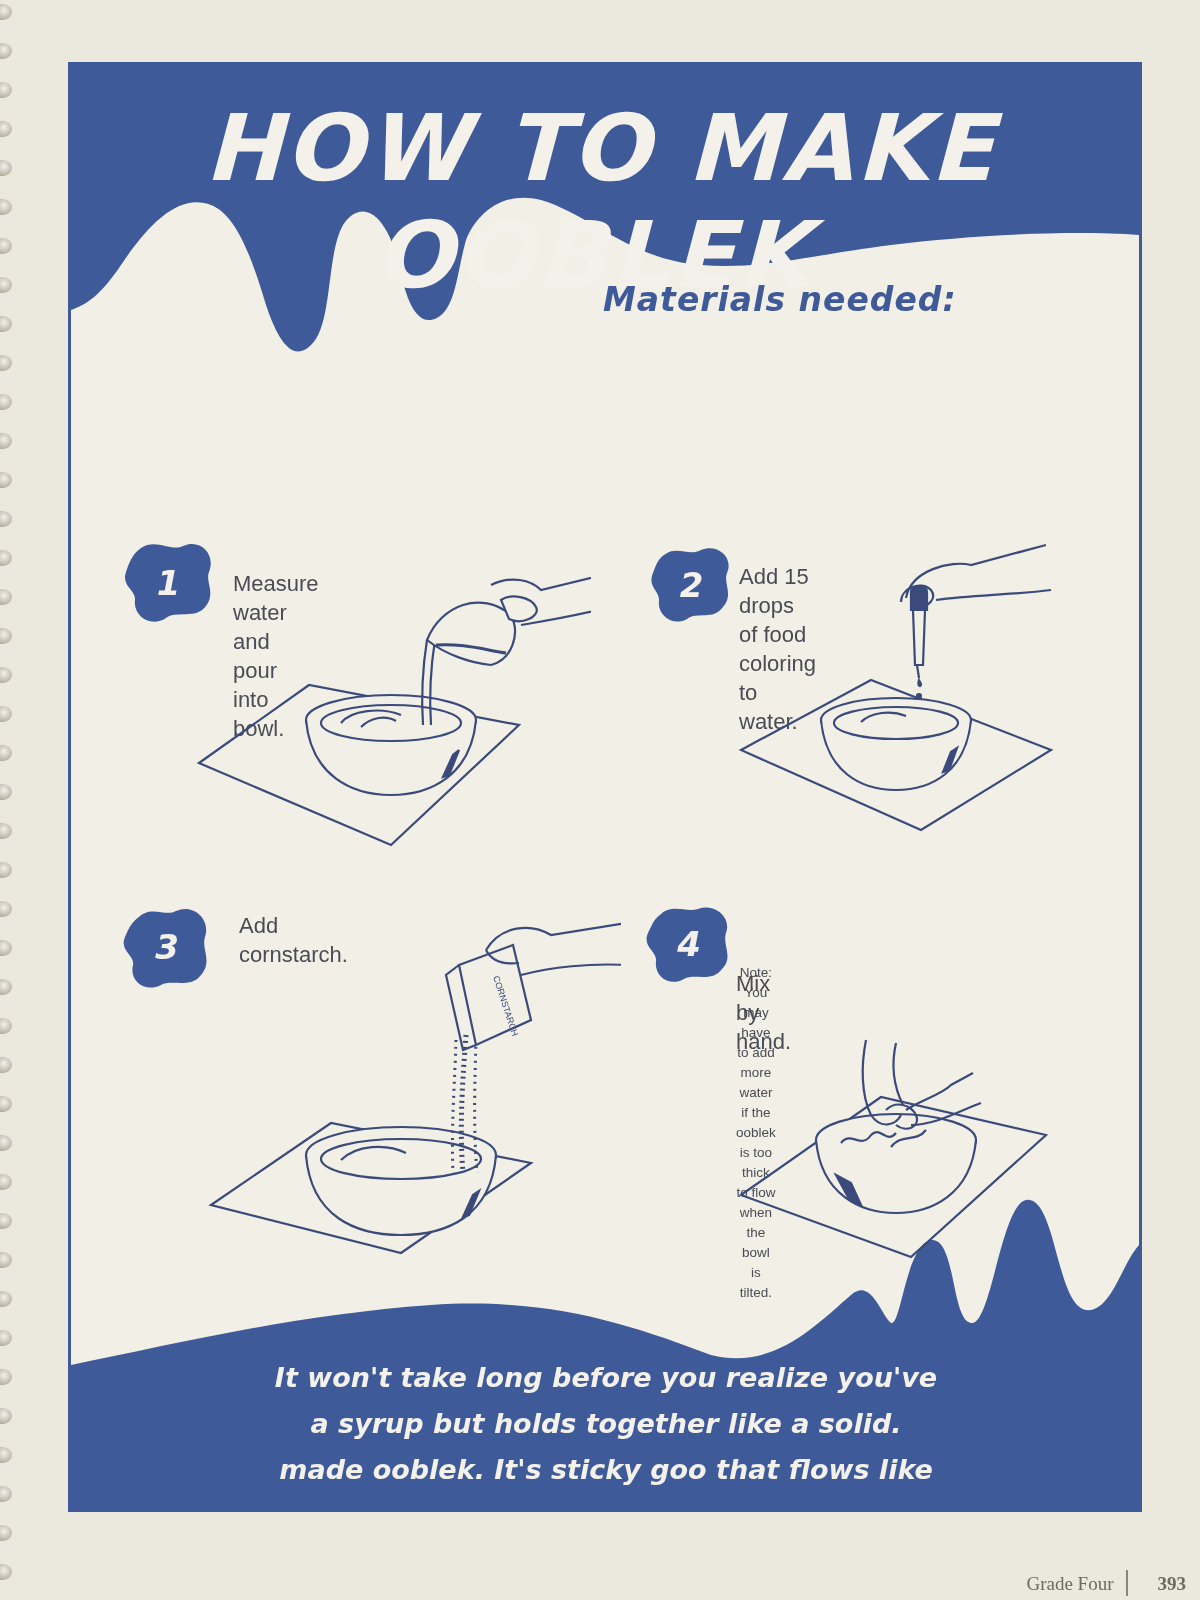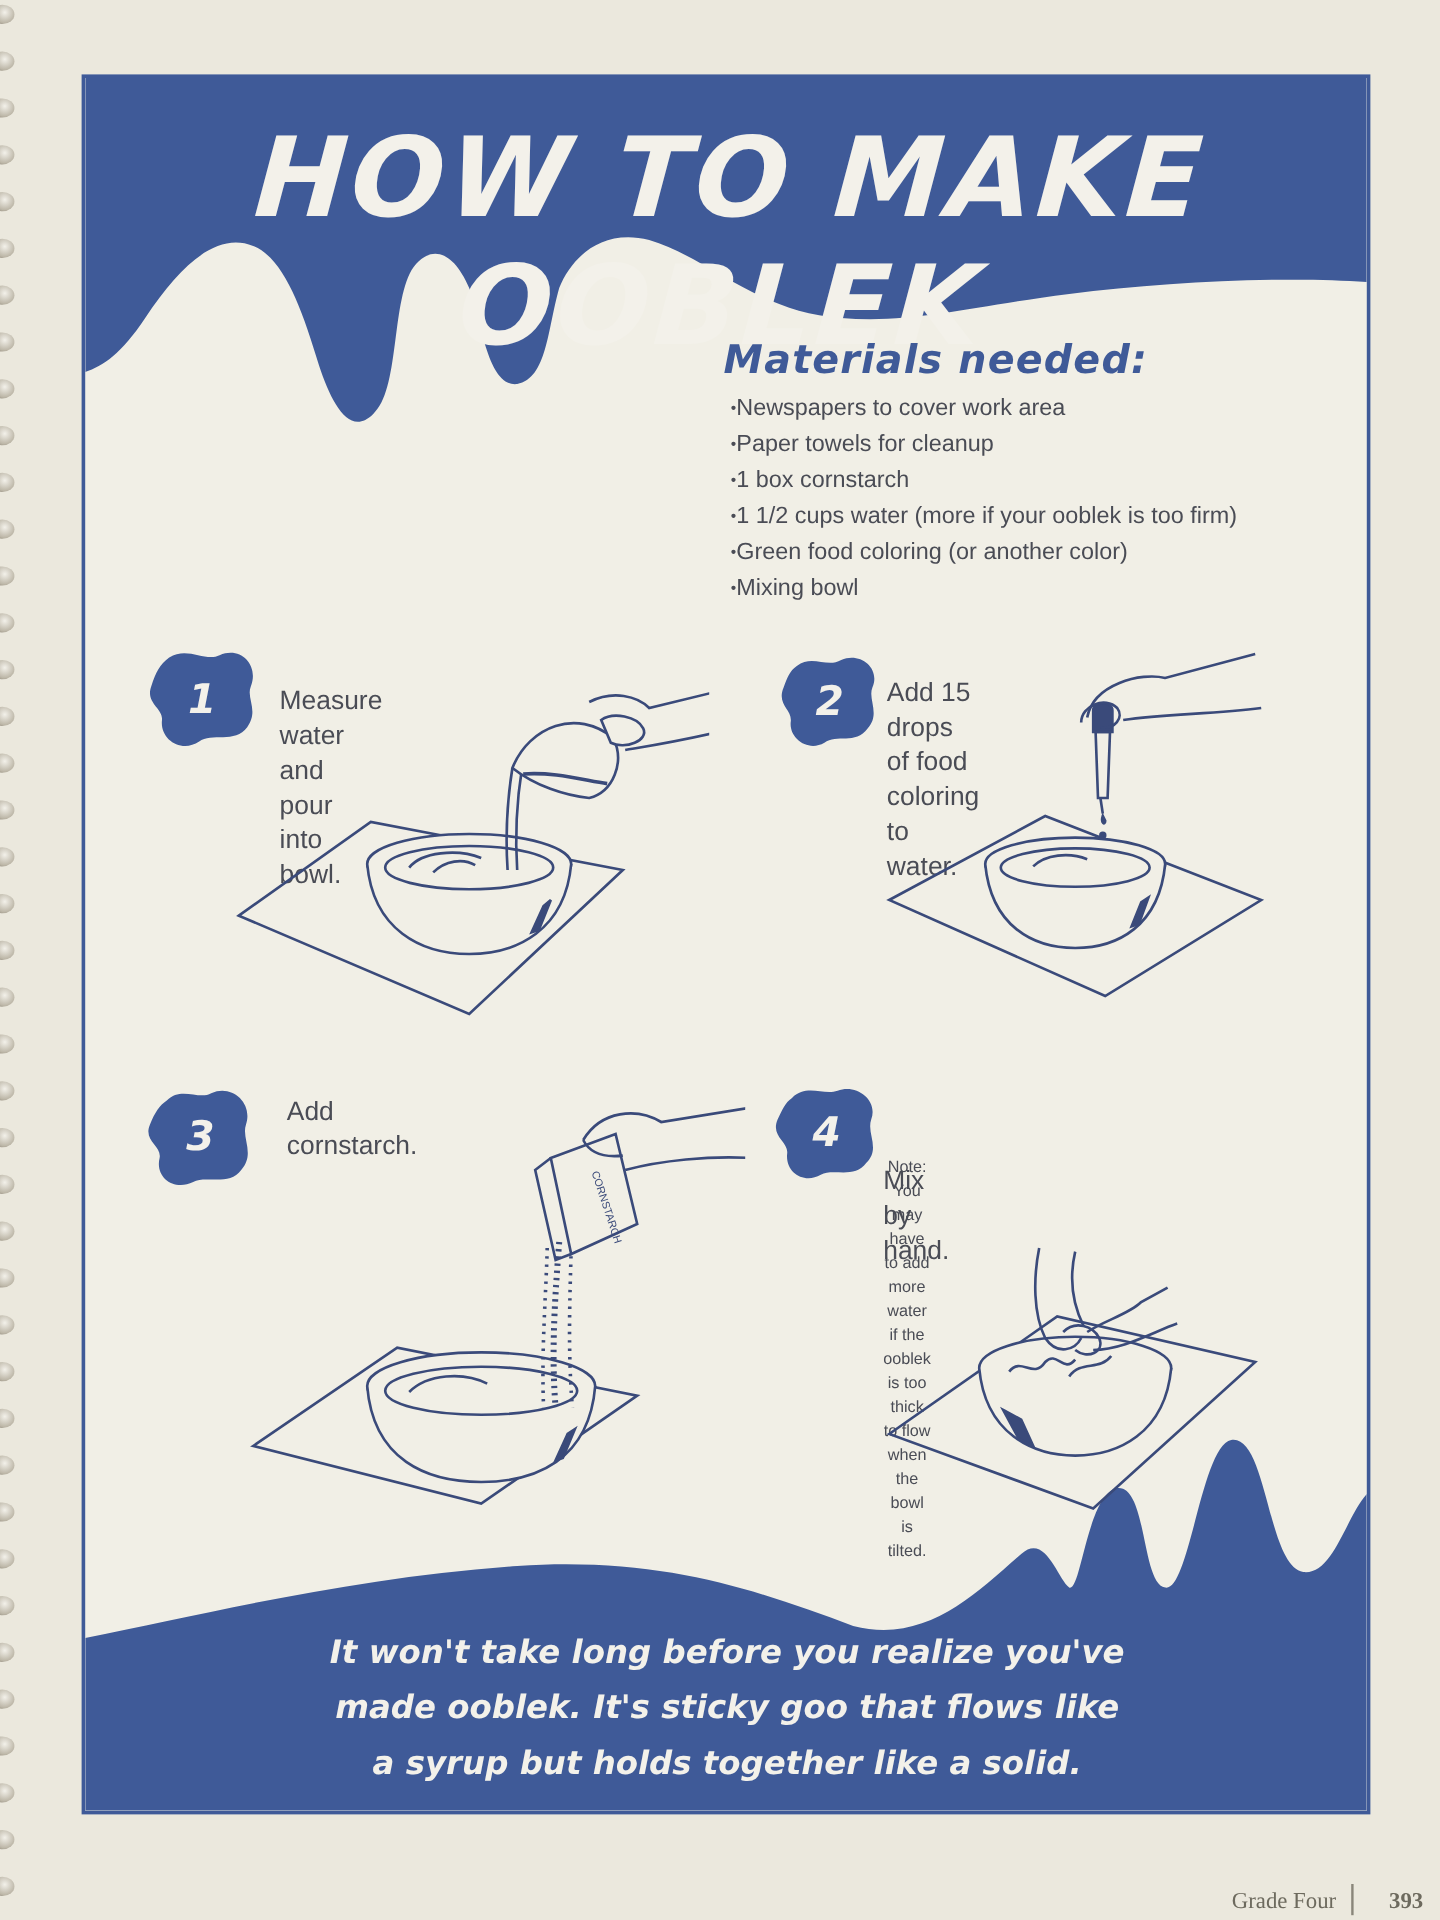--- a/index.html
+++ b/index.html
@@ -143,28 +143,20 @@
       C920,1262 930,1140 955,1135
       C985,1130 985,1240 1015,1245
       C1040,1248 1050,1200 1068,1180
       L1068,1444 L0,1444 Z"></path>
   </svg>
 
   <div class="title">HOW TO MAKE OOBLEK</div>
 
   <div class="materials">
     <h2>Materials needed:</h2>
-    <ul>
-      <li>Newspapers to cover work area</li>
-      <li>Paper towels for cleanup</li>
-      <li>1 box cornstarch</li>
-      <li>1 1/2 cups water (more if your ooblek is too firm)</li>
-      <li>Green food coloring (or another color)</li>
-      <li>Mixing bowl</li>
-    </ul>
   </div>
 
   <div class="step">
     <div class="badge" style="left:50px;top:475px;width:95px;height:85px;">
       <svg width="95" height="85" viewBox="0 0 95 85">
         <path fill="#3f5a98" d="M20,8 C35,-2 50,12 62,6 C80,-2 95,15 88,32 C84,42 95,52 85,66 C75,80 55,70 45,78 C30,88 12,76 14,60 C15,50 0,46 5,32 C9,20 12,14 20,8 Z"></path>
       </svg>
       <div class="num">1</div>
     </div>
     <div class="step-text" style="left:162px;top:504px;">
@@ -292,20 +284,20 @@
       <path d="M155,25 C150,50 150,80 160,100 C170,115 185,110 190,100"></path>
       <path d="M185,28 C180,50 182,70 192,90"></path>
       <path d="M195,95 C210,85 230,80 240,70 L262,58"></path>
       <path d="M200,110 C225,110 250,95 270,88"></path>
       <path d="M175,95 C185,85 200,90 205,100 C210,112 195,118 185,110"></path>
     </svg>
   </div>
 
   <div class="footer-text">
     <div>It won't take long before you realize you've</div>
+    <div>a syrup but holds together like a solid.</div>
     <div>made ooblek. It's sticky goo that flows like</div>
-    <div>a syrup but holds together like a solid.</div>
   </div>
 </div>
 
 <div class="page-footer">
   <span>Grade Four</span><span class="sep"></span><span class="pnum">393</span>
 </div>
 
 </body></html>

